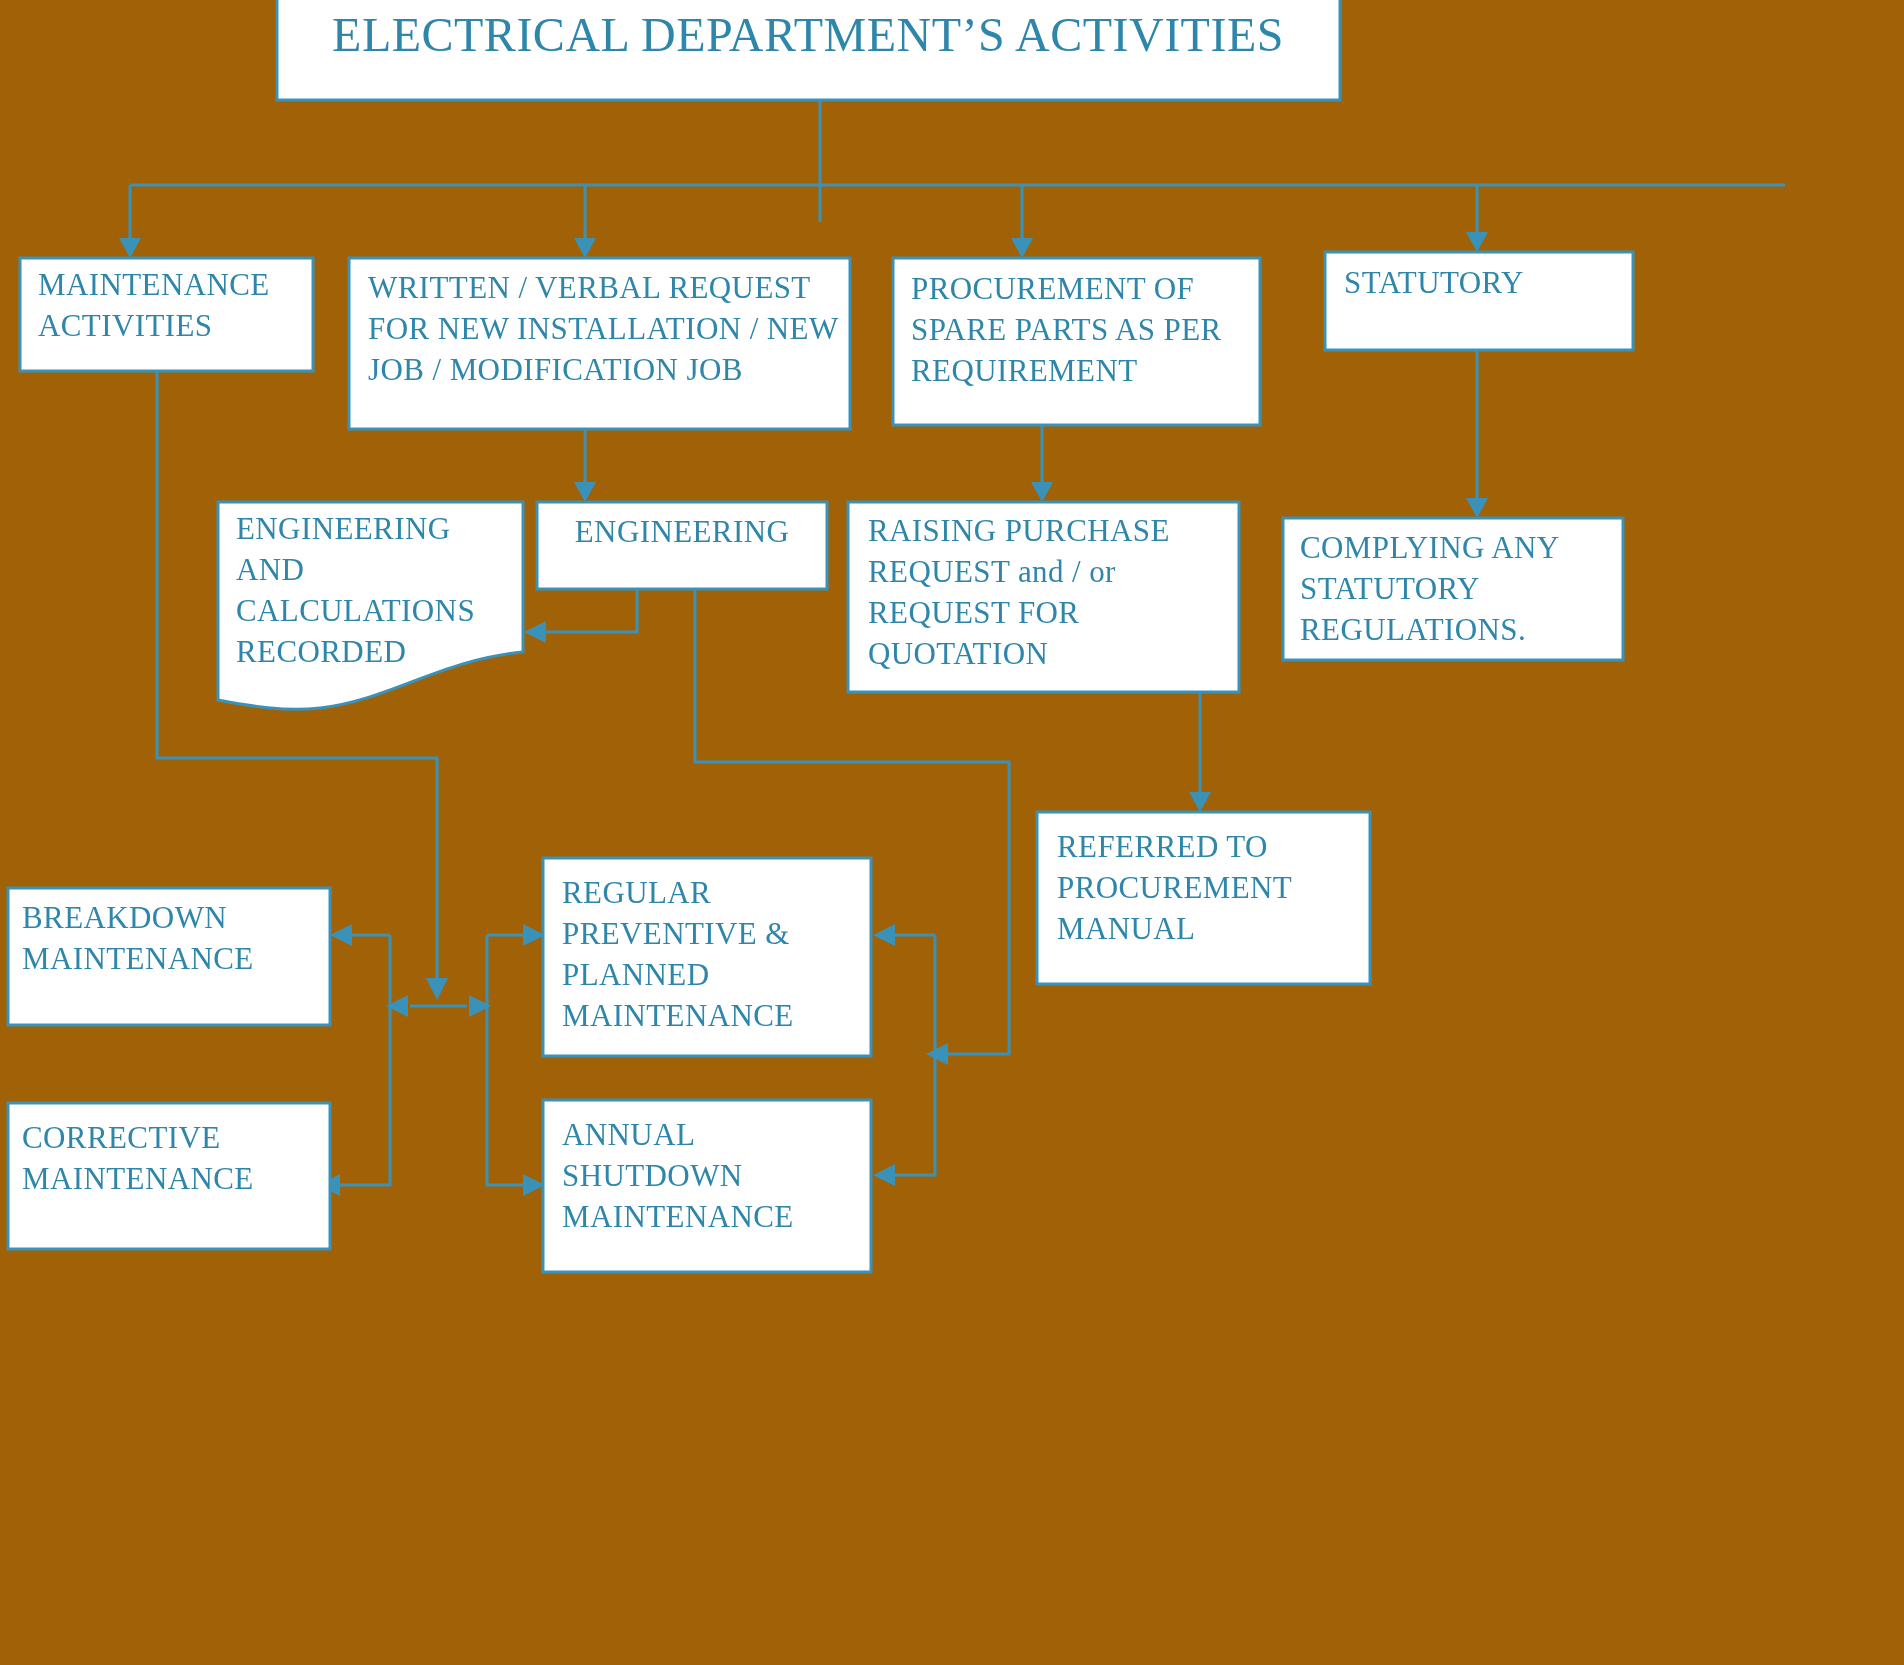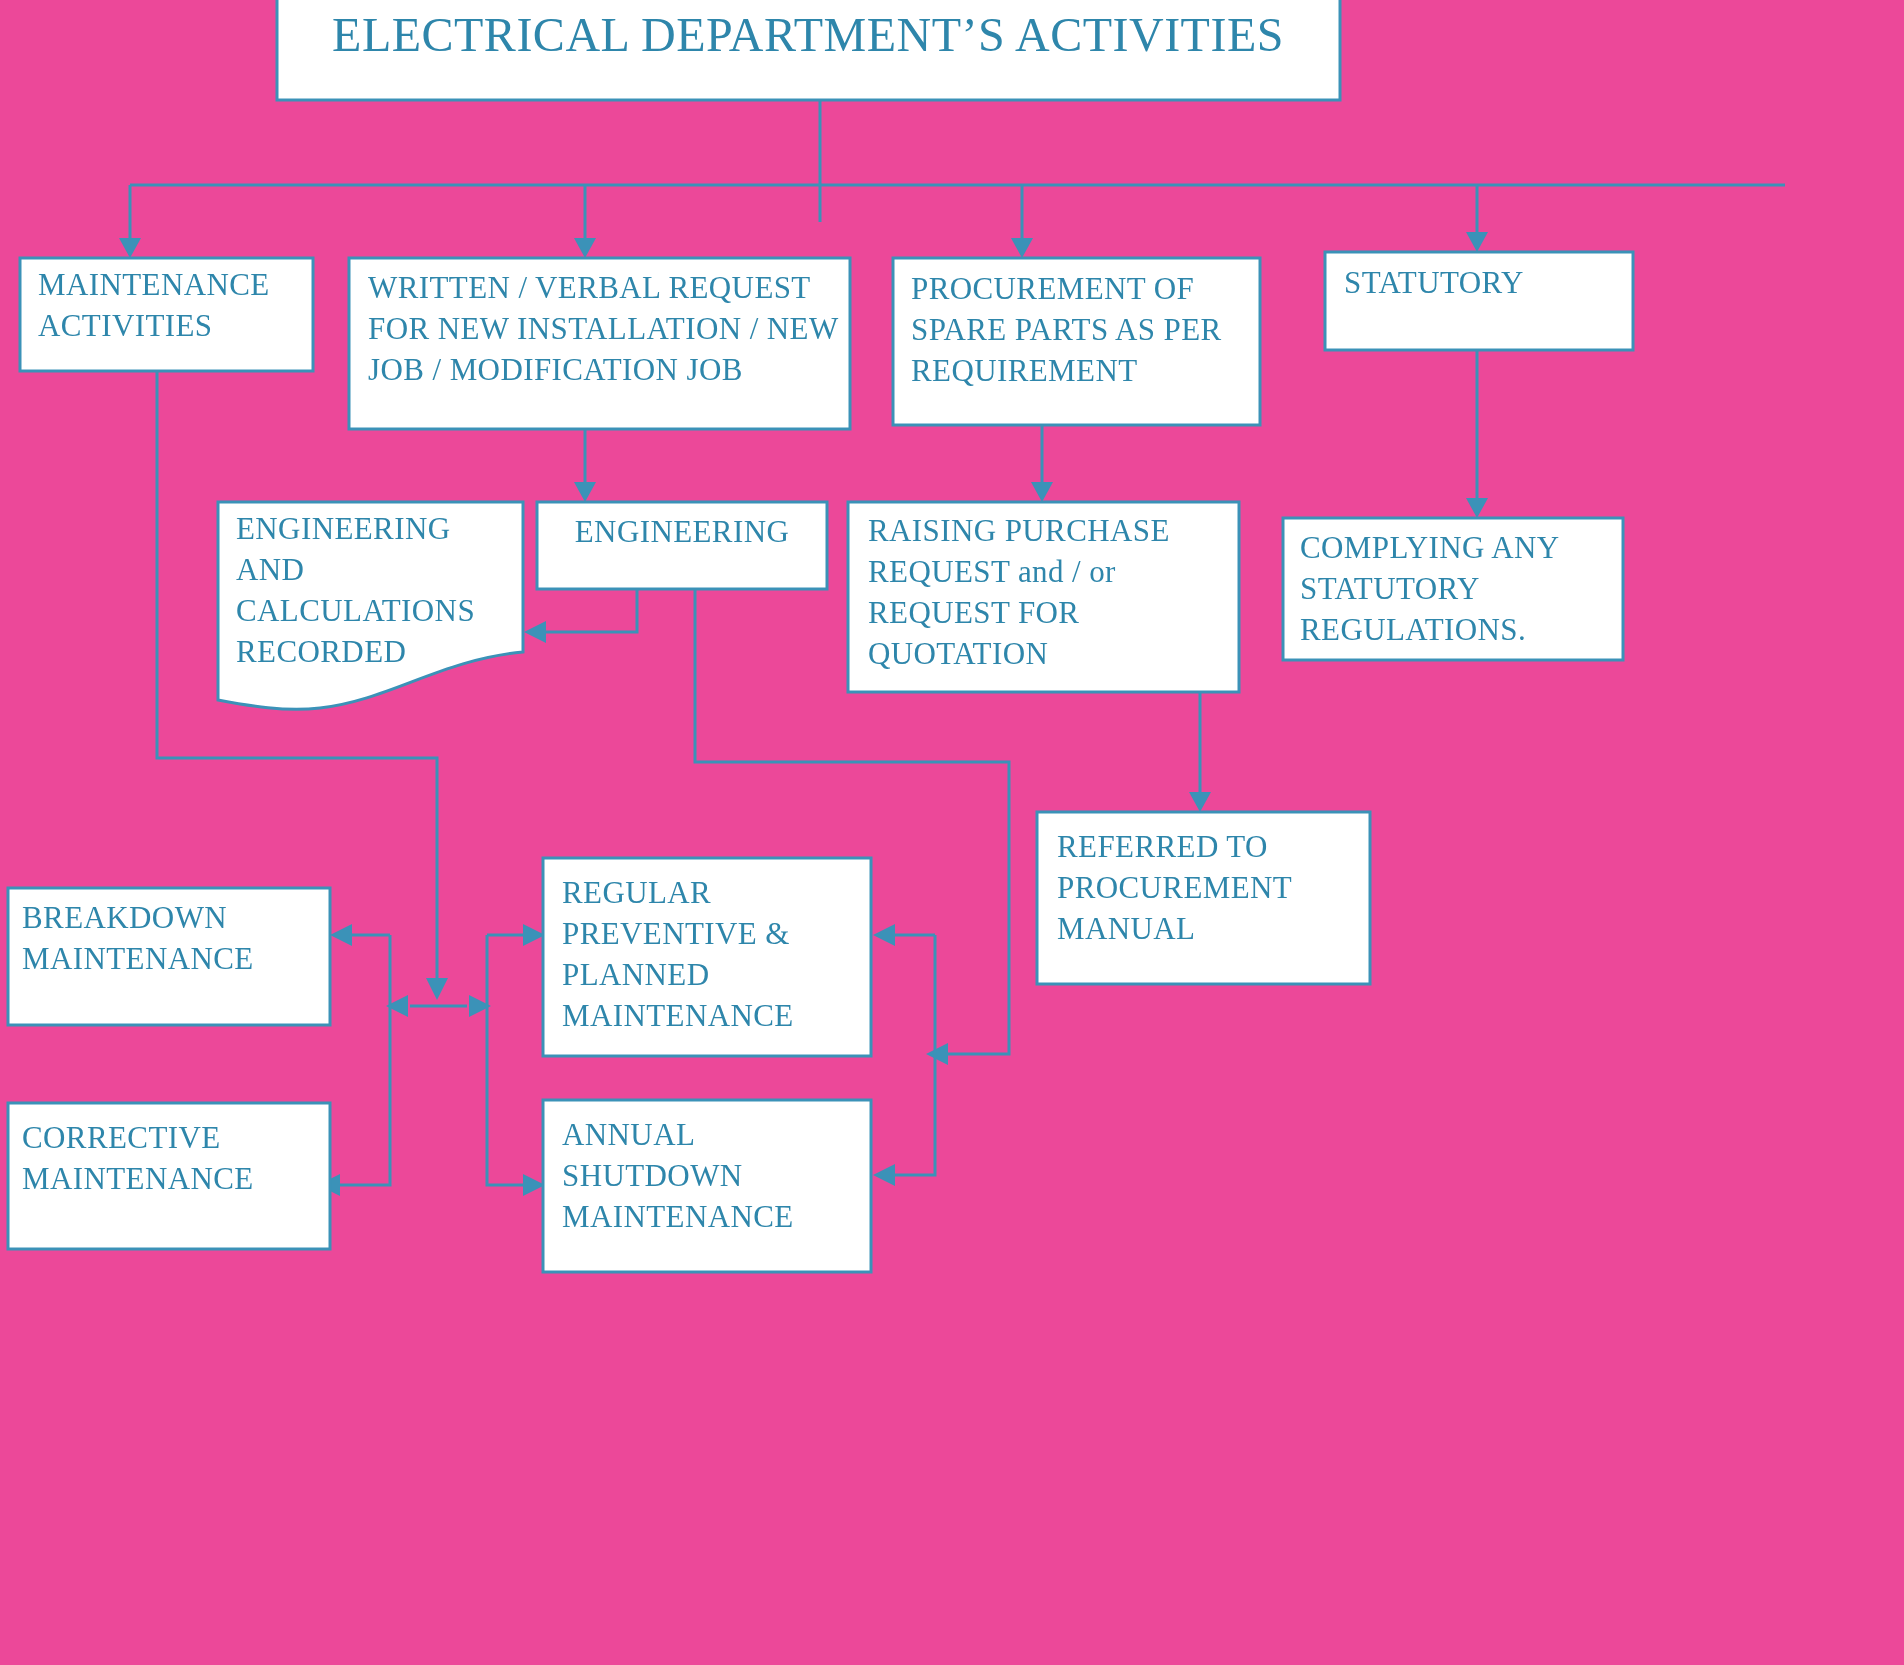--- a/index.html
+++ b/index.html
@@ -4,21 +4,21 @@
 <style>
   html, body {
     margin: 0;
     padding: 0;
     background: #ffffff;
   }
   #page {
     position: relative;
     width: 1904px;
     height: 1665px;
-    background: #ec4899;
+    background: #a16207;
     overflow: hidden;
     font-family: "Liberation Serif", "DejaVu Serif", serif;
   }
   #flow-svg {
     position: absolute;
     left: 0;
     top: 0;
     width: 1904px;
     height: 1665px;
   }

